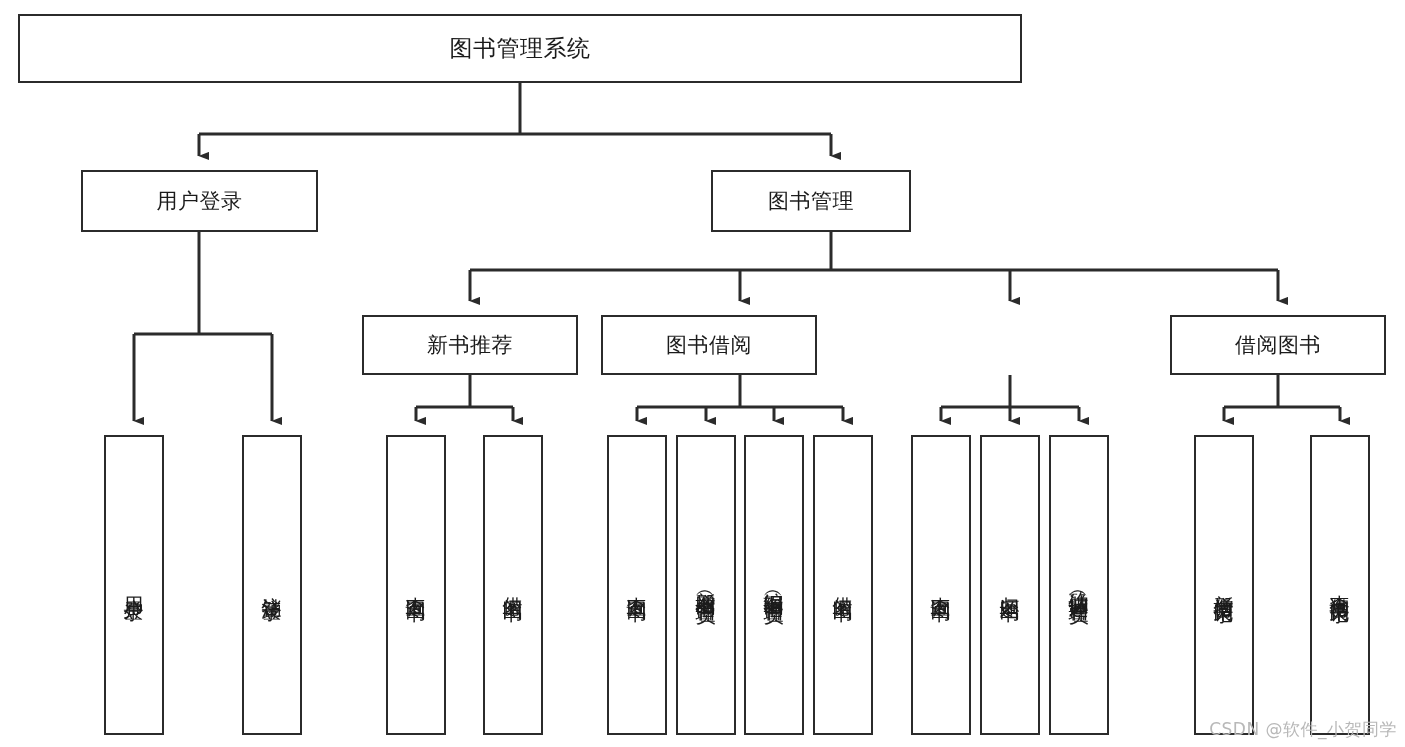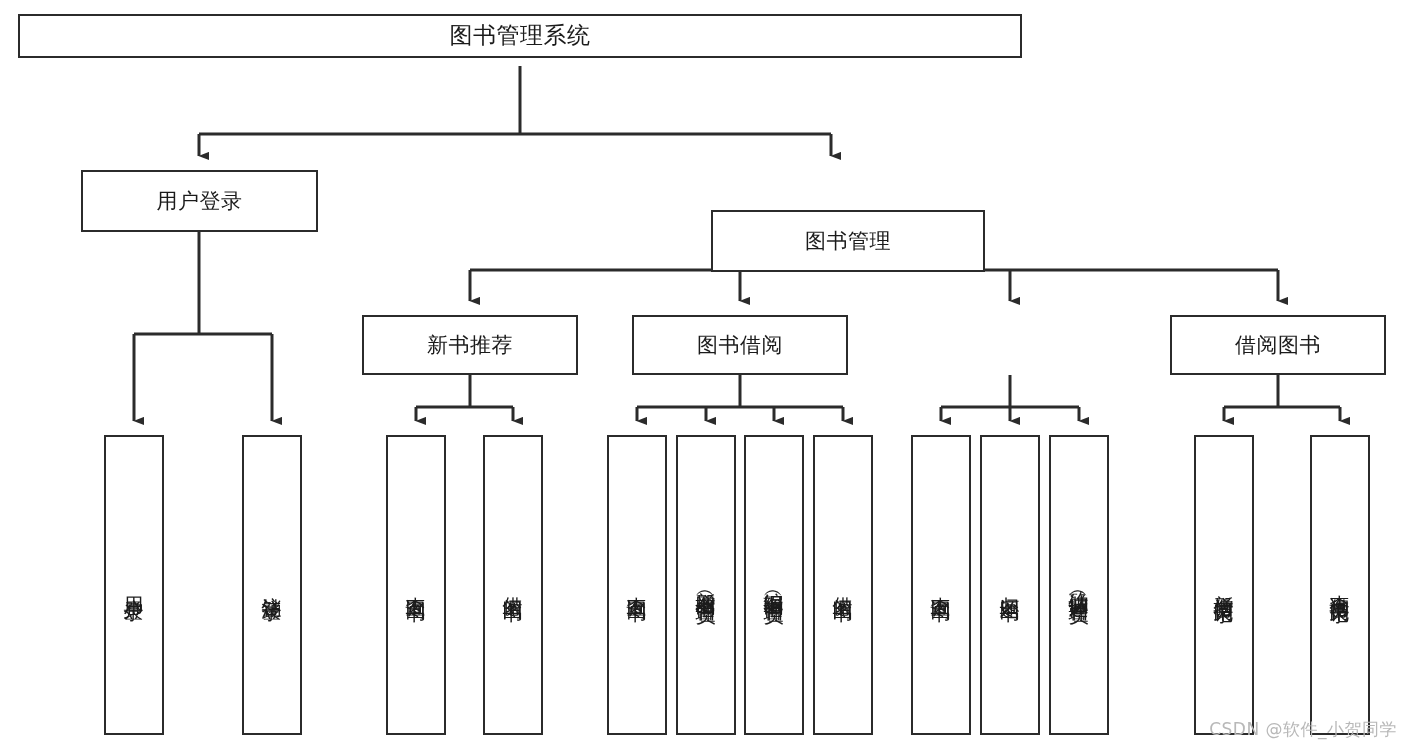--- a/index.html
+++ b/index.html
@@ -123,37 +123,37 @@
       <path d="M1079,407 L1079,421" marker-end="url(#arrowhead)"></path>
 
       <path d="M1278,375 L1278,407"></path>
       <path d="M1224,407 L1340,407"></path>
       <path d="M1224,407 L1224,421" marker-end="url(#arrowhead)"></path>
       <path d="M1340,407 L1340,421" marker-end="url(#arrowhead)"></path>
 
     </g>
   </svg>
 
-  <div class="node root" style="left:18px; top:14px; width:1004px; height:44px;">
+  <div class="node root" style="left:18px; top:14px; width:1004px; height:69px;">
     <span class="node-label">图书管理系统</span>
   </div>
 
   <div class="node" style="left:81px; top:170px; width:237px; height:62px;">
     <span class="node-label">用户登录</span>
   </div>
 
-  <div class="node" style="left:711px; top:170px; width:274px; height:62px;margin-top:40px;">
+  <div class="node" style="left:711px; top:170px; width:200px; height:62px;">
     <span class="node-label">图书管理</span>
   </div>
 
   <div class="node" style="left:362px; top:315px; width:216px; height:60px;">
     <span class="node-label">新书推荐</span>
   </div>
 
-  <div class="node" style="left:632px; top:315px; width:216px; height:60px;">
+  <div class="node" style="left:601px; top:315px; width:216px; height:60px;">
     <span class="node-label">图书借阅</span>
   </div>
 
 
   <div class="node" style="left:1170px; top:315px; width:216px; height:60px;">
     <span class="node-label">借阅图书</span>
   </div>
 
   <div class="node leaf" style="left:104px; top:435px; width:60px; height:300px;">
     <span class="node-label">用户登录</span>

